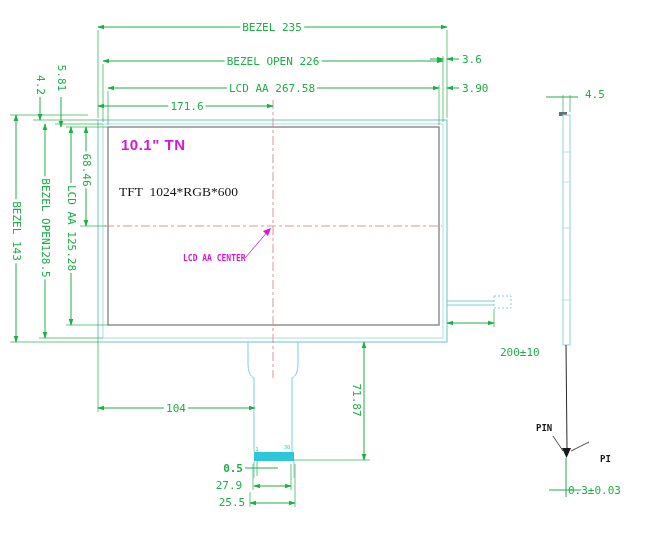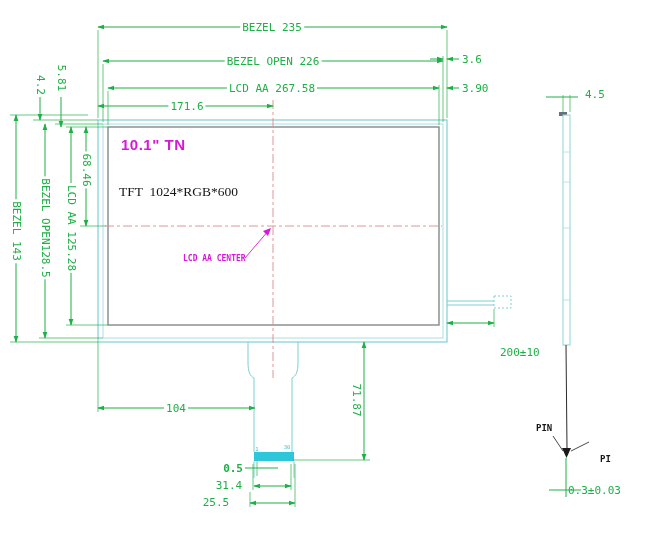--- a/index.html
+++ b/index.html
@@ -127,22 +127,22 @@
       <line x1="245" y1="258" x2="269" y2="230" stroke="#d619d6" stroke-width="0.9"></line>
       <polygon points="271,228 268,236 263,231" fill="#d619d6"></polygon>
     </g>
   </svg>
 
   <span class="lbl g c bgw" style="left:272px;top:27px;">BEZEL 235</span>
   <span class="lbl g c bgw" style="left:273px;top:61px;">BEZEL OPEN 226</span>
   <span class="lbl g c bgw" style="left:272px;top:88px;">LCD AA 267.58</span>
   <span class="lbl g c bgw" style="left:187px;top:106px;">171.6</span>
   <span class="lbl g c bgw" style="left:176px;top:408px;">104</span>
-  <span class="lbl g c" style="left:229px;top:485px;">31.4</span>
-  <span class="lbl g c" style="left:216px;top:502px;">25.5</span>
+  <span class="lbl g c" style="left:229px;top:485px;">27.9</span>
+  <span class="lbl g c" style="left:232px;top:502px;">25.5</span>
 
   <span class="lbl g cl" style="left:462px;top:59px;">3.6</span>
   <span class="lbl g cl" style="left:462px;top:88px;">3.90</span>
   <span class="lbl g cl" style="left:585px;top:94px;">4.5</span>
   <span class="lbl g cl" style="left:500px;top:323px;margin-top:29px;">200±10</span>
   <span class="lbl g cl" style="left:568px;top:490px;">0.3±0.03</span>
 
   <span class="lbl g cr" style="left:243px;top:468px;">0.5</span>
 
   <span class="lbl g v bgw" style="left:16px;top:231px;">BEZEL 143</span>

